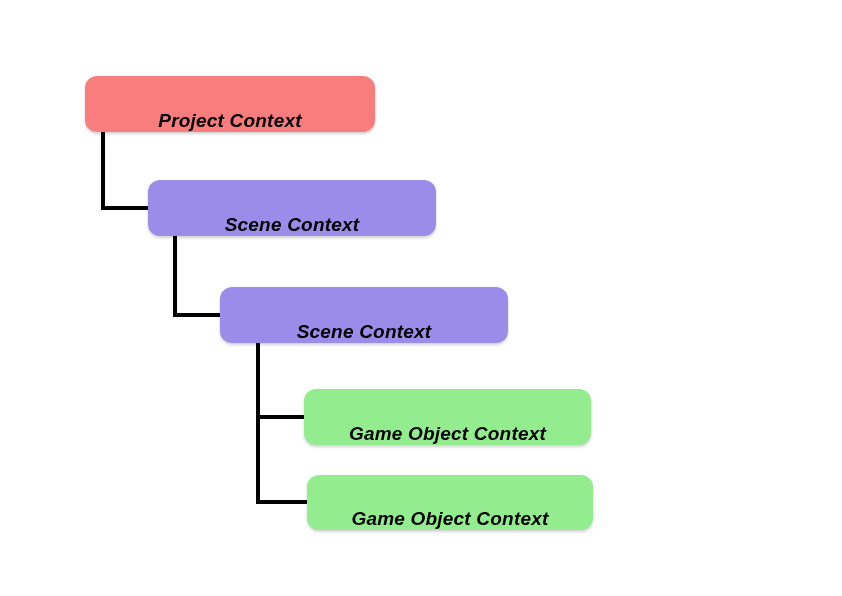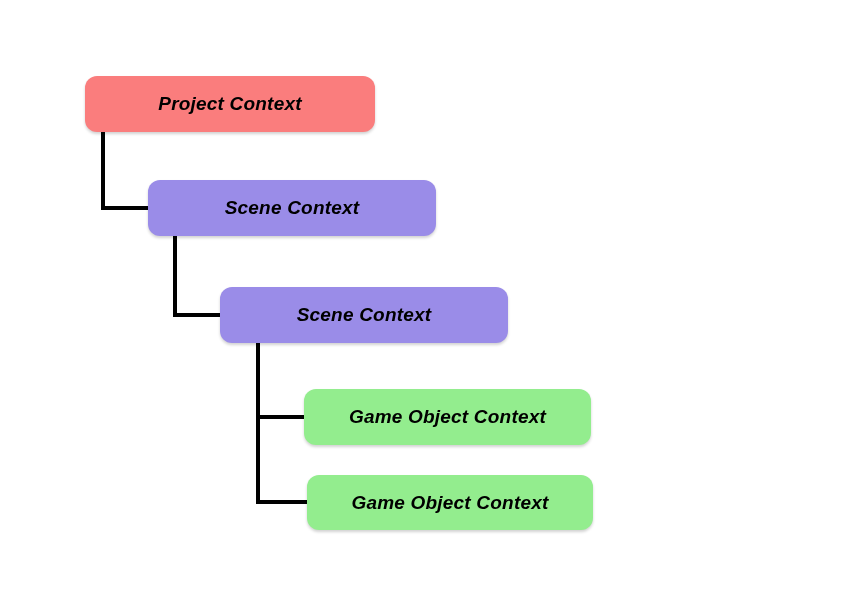--- a/index.html
+++ b/index.html
@@ -12,21 +12,21 @@
     width: 842px;
     height: 596px;
     background: #ffffff;
     overflow: hidden;
     font-family: "Liberation Sans", sans-serif;
   }
   .node {
     position: absolute;
     border-radius: 12px;
     display: flex;
-    align-items: center;
+    align-items: flex-end;
     justify-content: center;
     box-shadow: 0 2px 3px rgba(0,0,0,0.18);
     box-sizing: border-box;
   }
   .node-label {
     font-size: 19px;
     font-weight: bold;
     font-style: italic;
     color: #000000;
     letter-spacing: 0.2px;

